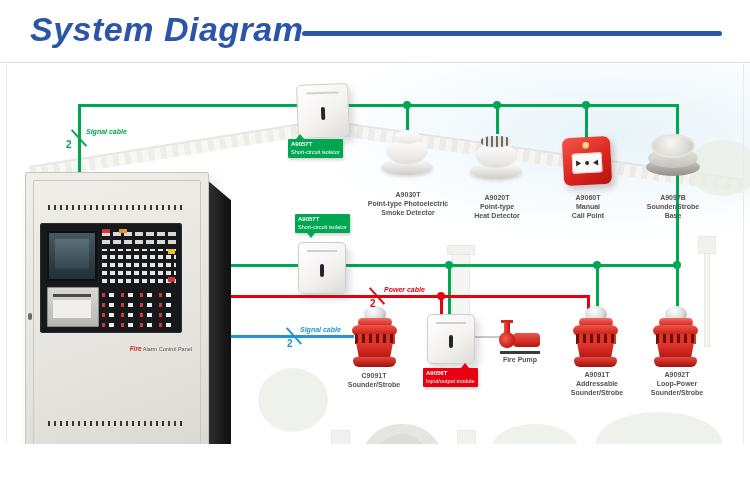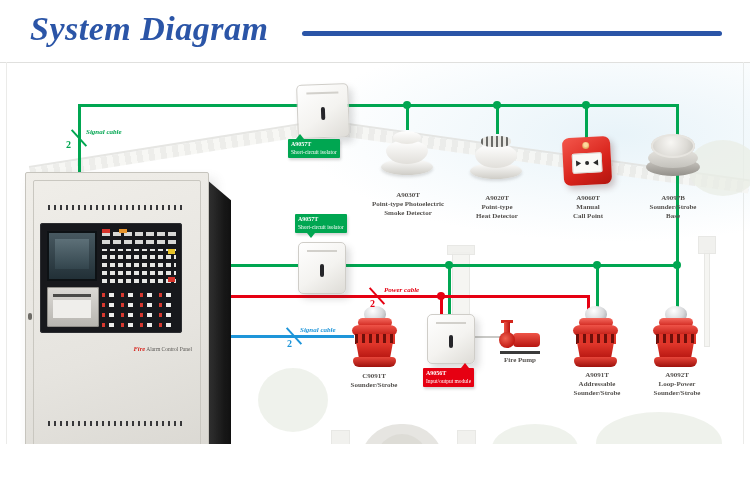--- a/index.html
+++ b/index.html
@@ -1,17 +1,17 @@
 <!DOCTYPE html>
 <html><head>
 <meta charset="utf-8">
 <style>
   html,body{margin:0;padding:0;background:#ffffff;}
   #stage{position:relative;width:750px;height:444px;overflow:hidden;background:#ffffff;
-         font-family:Liberation Serif, serif;}
+         font-family:Liberation Sans, sans-serif;}
   .abs{position:absolute;}
 
   
   .title{position:absolute;left:30px;top:10px;font-size:34px;font-weight:bold;font-style:italic;
          color:#2B55A7;letter-spacing:.5px;}
   .title-rule{position:absolute;left:302px;top:31px;width:420px;height:5px;background:#2B55A7;border-radius:3px;}
   .frame-top{position:absolute;left:0;top:62px;width:750px;height:1px;background:#e0e0de;}
   .frame-left{position:absolute;left:6px;top:62px;width:1px;height:436px;background:#ebebe9;}
   .frame-right{position:absolute;left:743px;top:62px;width:1px;height:436px;background:#ebebe9;}
   .frame-bottom{position:absolute;left:0;top:497px;width:750px;height:1px;background:#ebebe9;}

